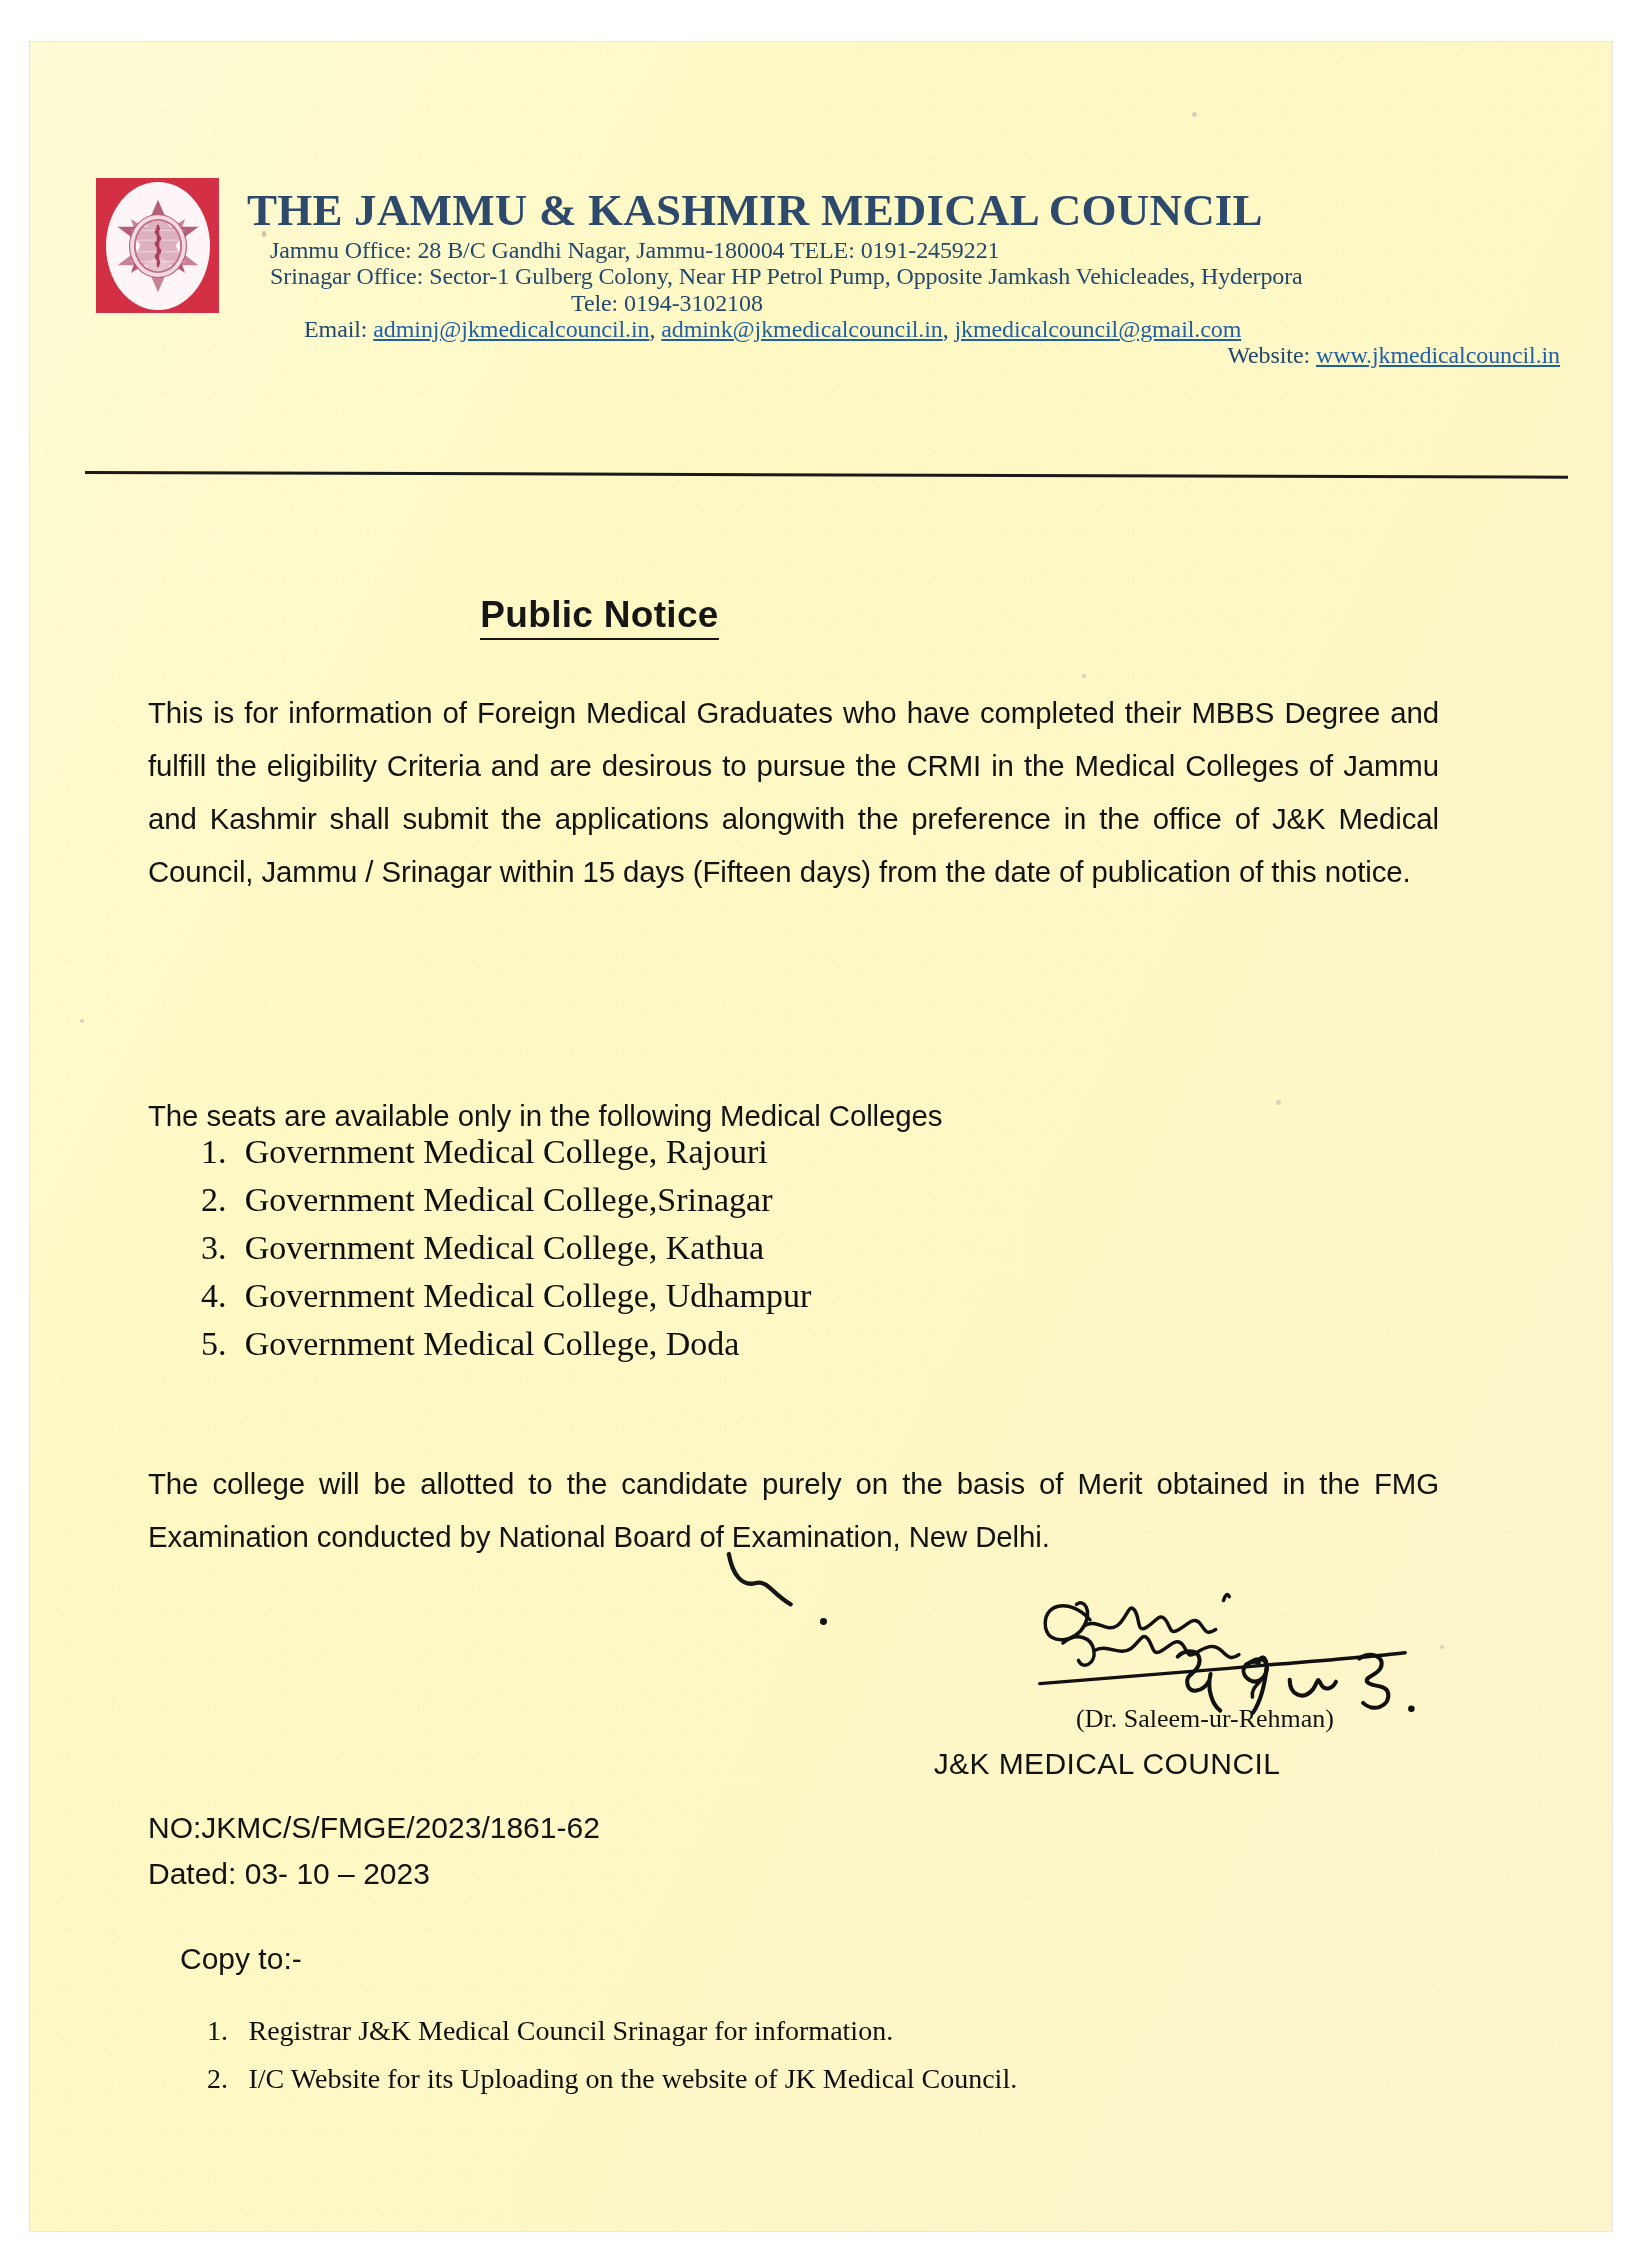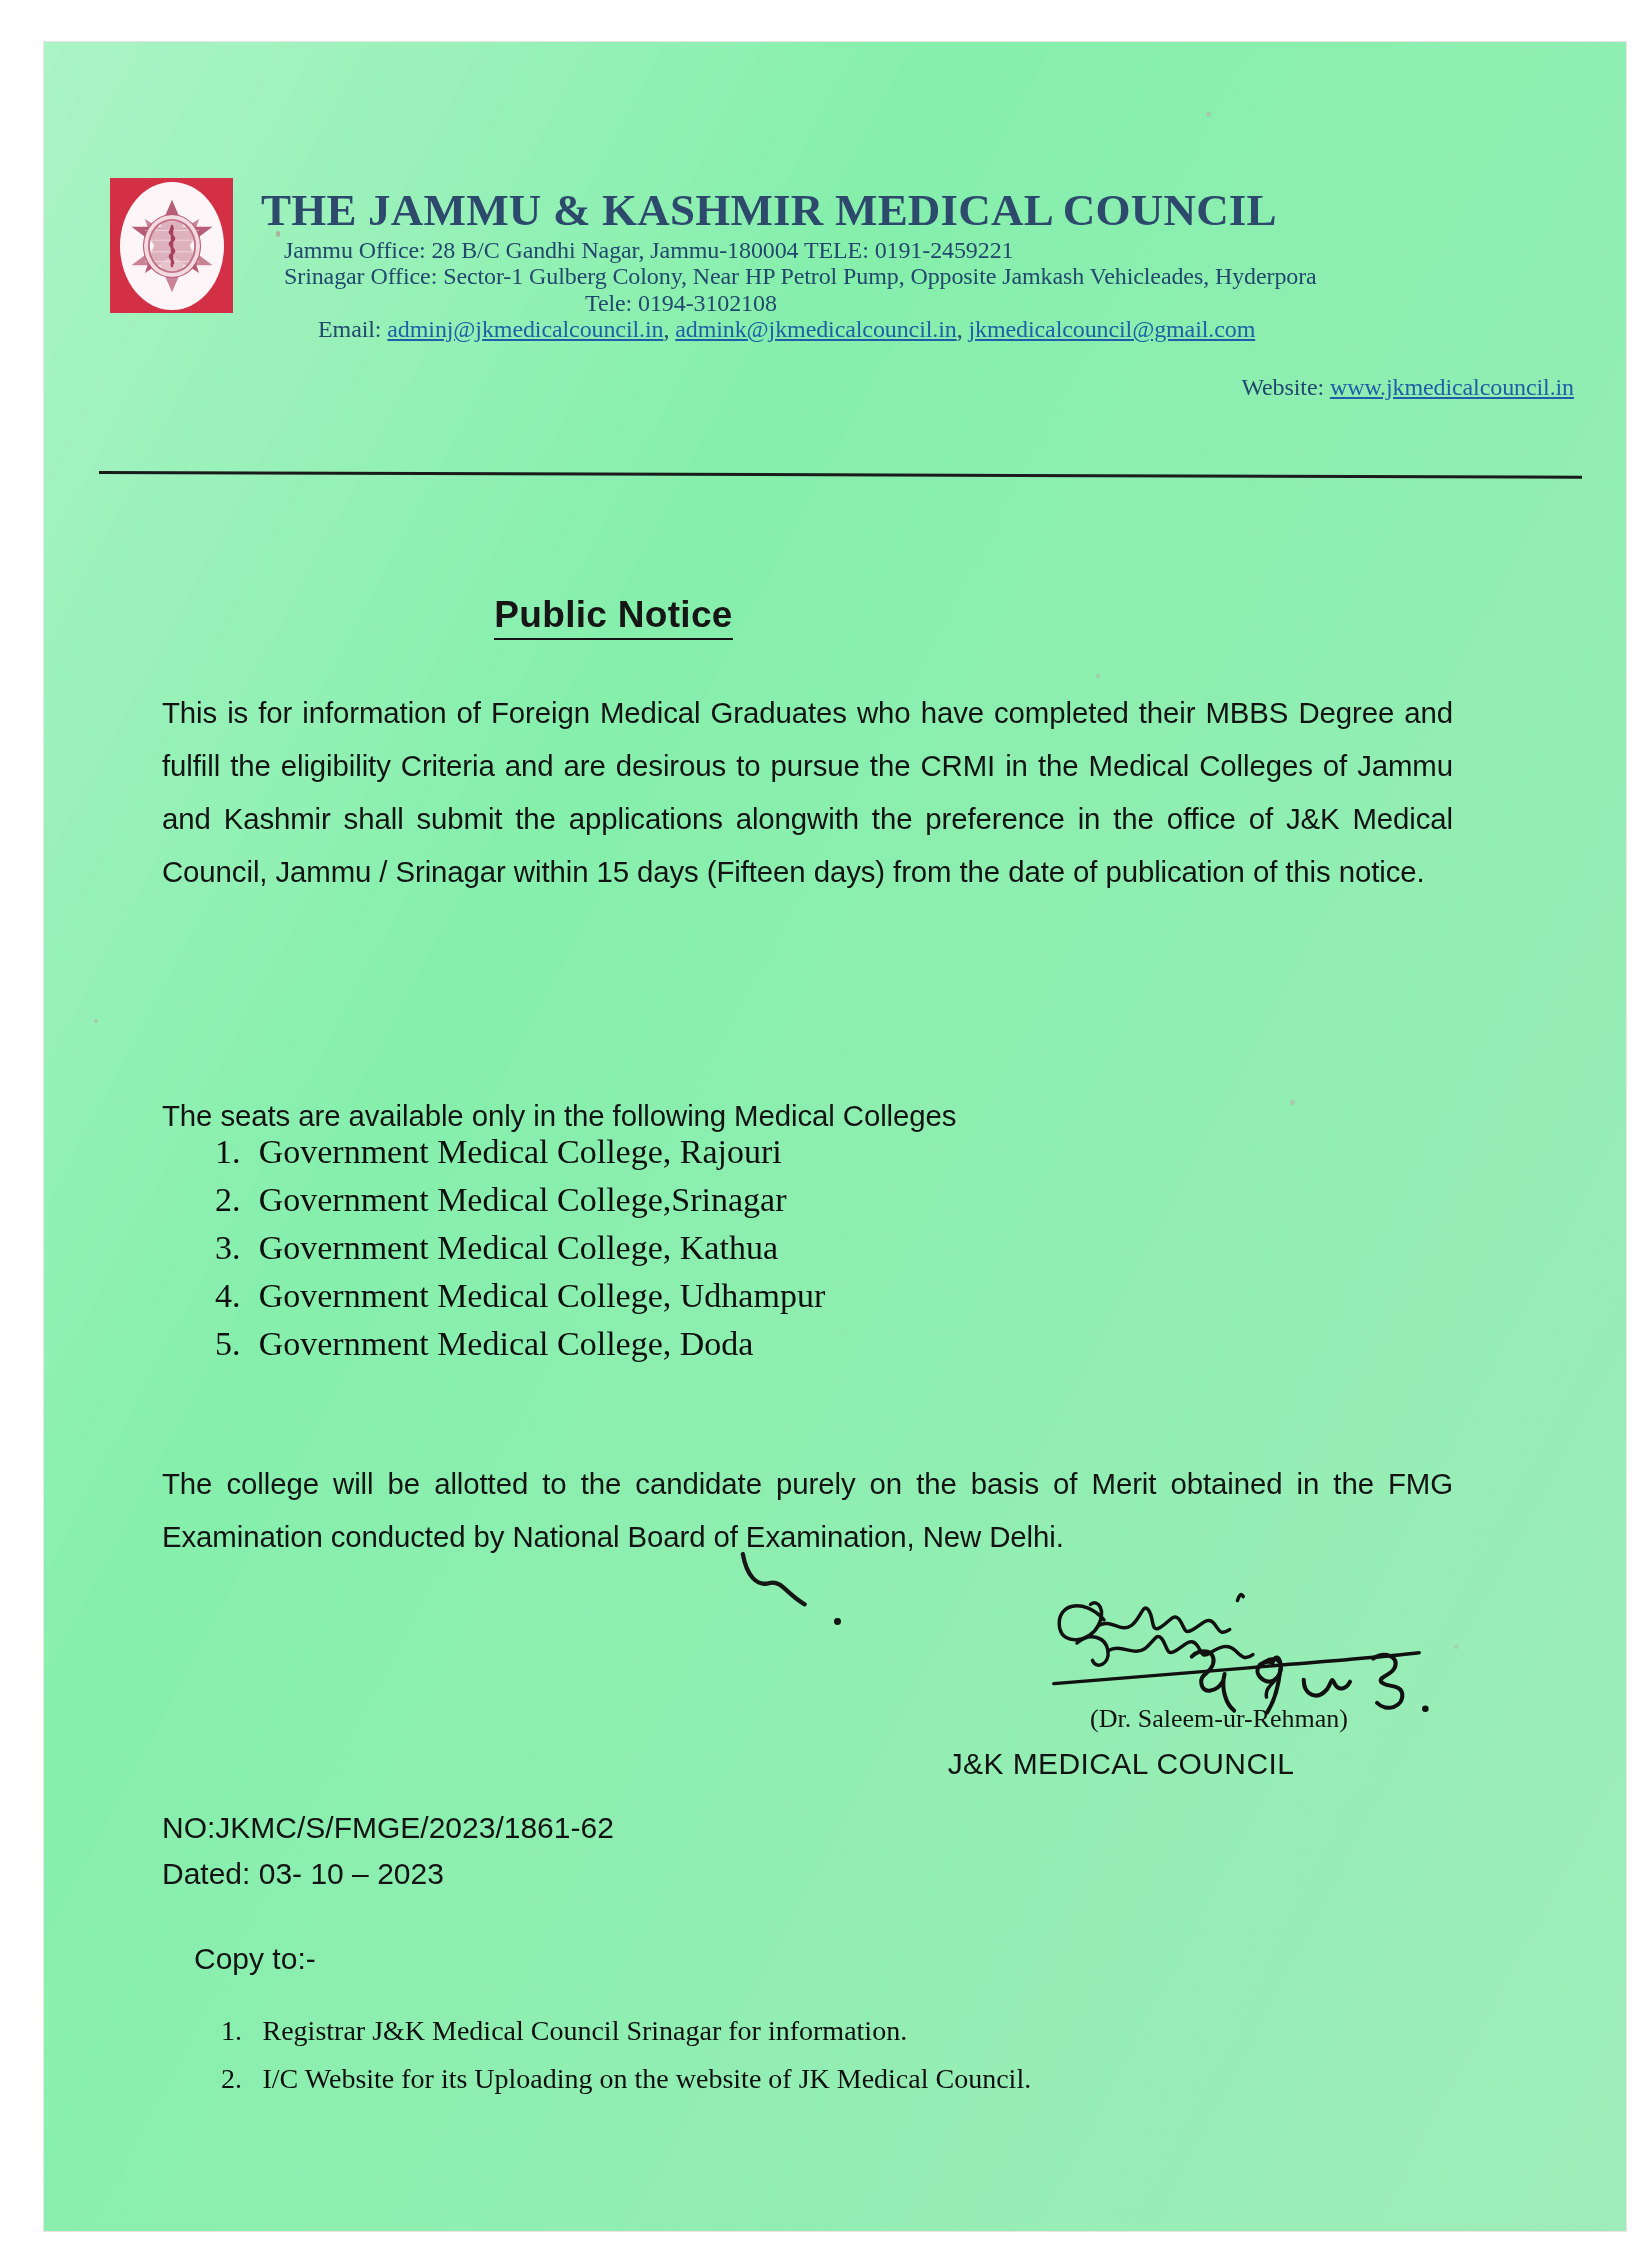--- a/index.html
+++ b/index.html
@@ -12,25 +12,25 @@
     width: 1641px;
     height: 2257px;
     position: relative;
     font-family: "Liberation Sans", sans-serif;
     overflow: hidden;
   }
 
   
   #scan-page {
     position: absolute;
-    left: 44px;
+    left: 30px;
     top: 42px;
     width: 1582px;
     height: 2189px;
-    background: #86efac;
+    background: #fef9c3;
     box-shadow: 0 0 0 1px #efe2e6;
   }
   
   #scan-page::before {
     content: "";
     position: absolute;
     inset: 0;
     pointer-events: none;
     background-image:
       radial-gradient(circle at 12% 22%, rgba(210,180,190,.10) 0 1px, transparent 1px),
@@ -128,21 +128,21 @@
     font-family: "Liberation Serif", serif;
     font-size: 24px;
     color: #22486e;
     white-space: nowrap;
     letter-spacing: -0.1px;
   }
   #lh-jammu-office   { left: 240px; top: 195px; }
   #lh-srinagar-office{ left: 240px; top: 221px; }
   #lh-srinagar-tele  { left: 541px; top: 248px; }
   #lh-email          { left: 274px; top: 274px; }
-  #lh-website        { left: 743px; top: 300px; width: 787px; text-align: right; margin-top: 32px; }
+  #lh-website        { left: 743px; top: 300px; width: 787px; text-align: right; }
 
   .lh-link {
     color: #1f5fa8;
     text-decoration: underline;
     text-underline-offset: 1.9px;
   }
 
   #letterhead-rule {
     position: absolute;
     left: 55px;

